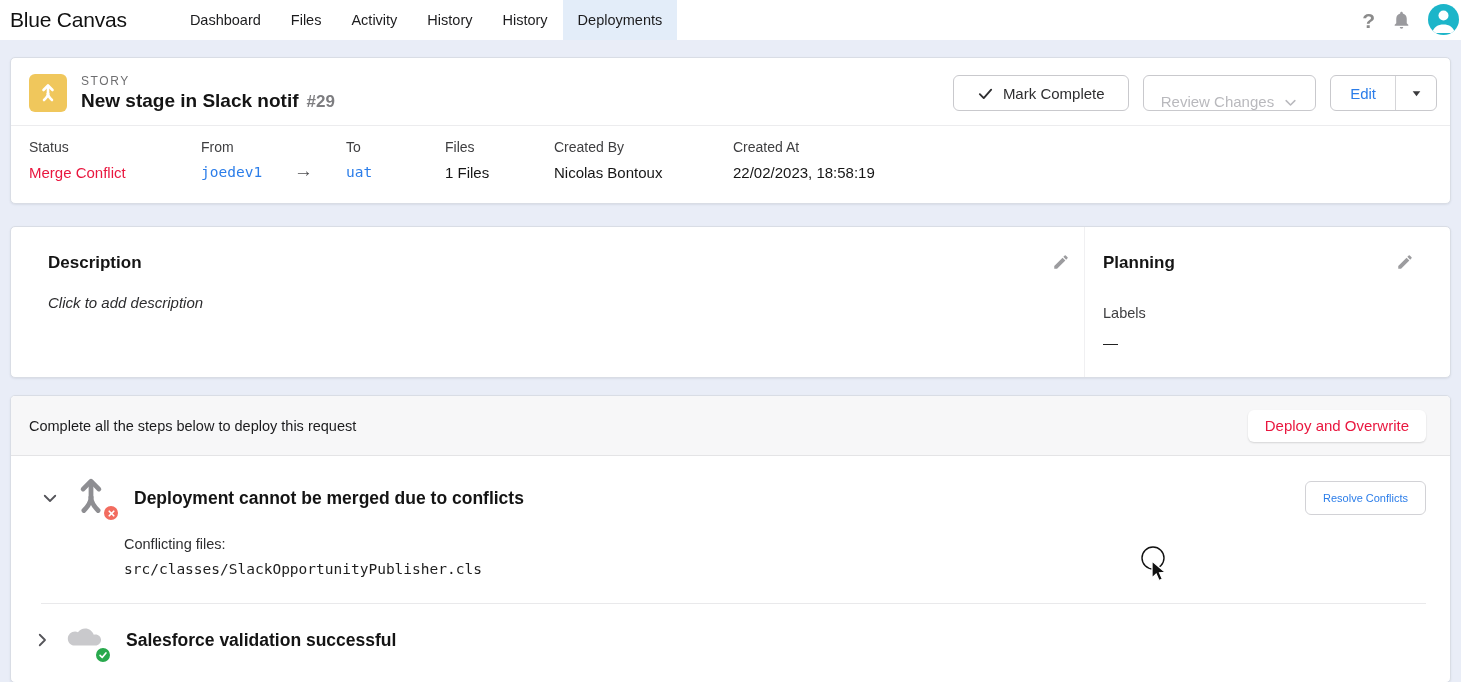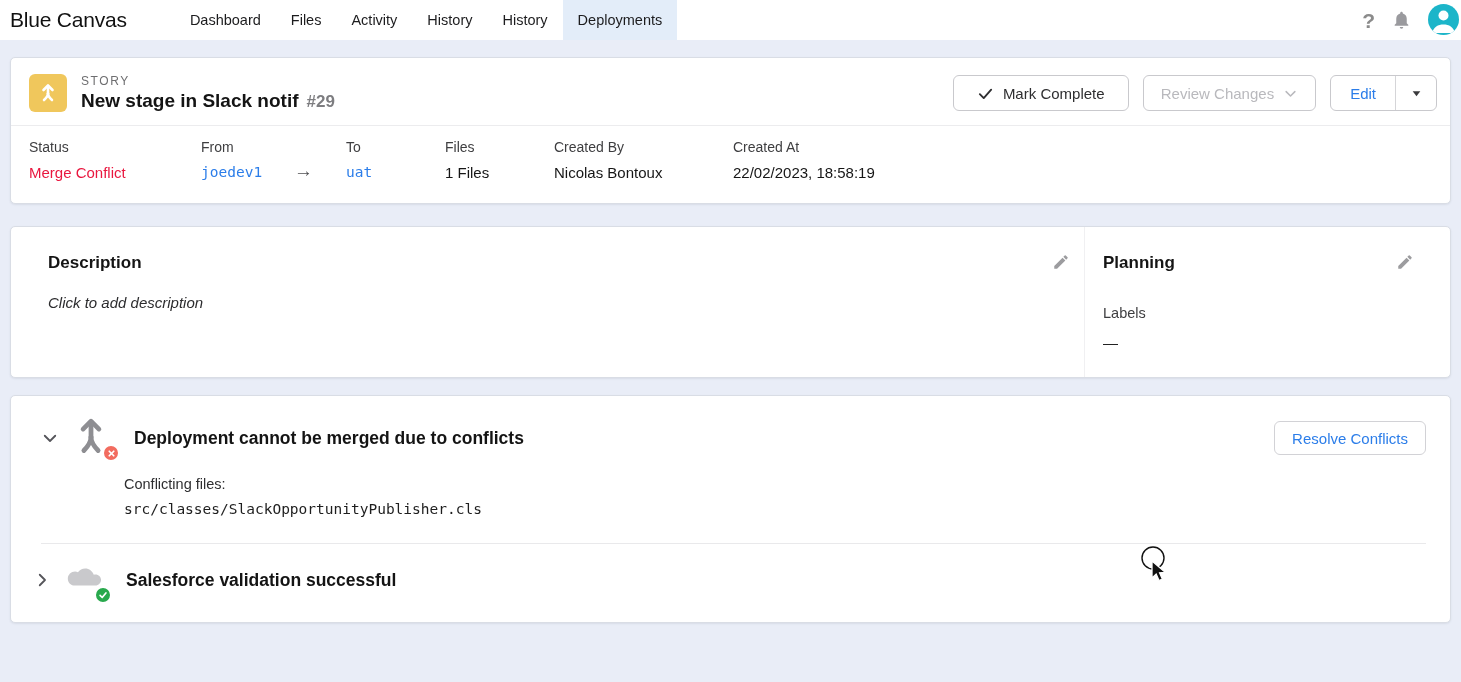--- a/index.html
+++ b/index.html
@@ -57,21 +57,21 @@
   .story-number { font-size:17px; font-weight:600; color:#7d7d80; }
 
   .head-actions { display:flex; align-items:center; gap:14px; }
   .btn {
     display:inline-flex; align-items:center; justify-content:center; gap:9px;
     border:1px solid #c9c9cd; border-radius:6px; background:#fff;
     font-size:15px; padding:0 17px; height:36px; cursor:pointer;
     font-family:"Liberation Sans", sans-serif;
   }
   .btn-mark { color:#2e2e30; min-width:176px; }
-  .btn-review { color:#b9b9bd; min-width:171px; cursor:default; }
+  .btn-review { color:#b9b9bd; min-width:171px; cursor:default;align-items:flex-end; }
   .split-btn { display:flex; align-items:stretch; border:1px solid #c9c9cd; border-radius:6px; overflow:hidden; background:#fff; height:36px; }
   .split-main { padding:0 19px; display:flex; align-items:center; color:#2b7de9; font-size:15px; font-weight:500; cursor:pointer;text-align:right; }
   .split-caret { width:41px; display:flex; align-items:center; justify-content:center; border-left:1px solid #d5d5d8; cursor:pointer; }
 
   .details-row { display:flex; padding:13px 18px 21px 18px; }
   .d-col { }
   .d-label { font-size:14px; color:#3e3e40; }
   .d-value { font-size:15px; color:#161616; margin-top:9px; }
   .d-value.red { color:#e9173f; }
   .mono-link { font-family:"DejaVu Sans Mono", monospace; color:#2b7de9; font-size:14.5px; cursor:pointer; }
@@ -110,21 +110,21 @@
   .badge {
     position:absolute; width:18px; height:18px; border-radius:50%;
     display:flex; align-items:center; justify-content:center;
     right:-8px; bottom:-2px; border:2px solid #fff;
   }
   .badge.error { background:#f26c5f; }
   .badge.success { background:#29a94d; }
   .step-title { font-size:17.5px; font-weight:700; color:#141414; flex:1; }
   .btn-resolve {
     border:1px solid #d2d2d6; border-radius:6px; background:#fff; height:34px; padding:0 17px;
-    color:#2b7de9; font-size:15px; cursor:pointer; font-family:"Liberation Sans", sans-serif;
+    color:#2b7de9; font-size:11px; cursor:pointer; font-family:"Liberation Sans", sans-serif;
   }
   .step-body { margin-left:83px; padding:16px 0 26px 0; }
   .conf-label { font-size:14.5px; color:#2e2e30; }
   .conf-file { font-family:"DejaVu Sans Mono", monospace; font-size:14.5px; color:#1e1e1e; margin-top:9px; }
   .step-divider { border-bottom:1px solid #e9e9eb; }
   .step-row.last { padding:18px 24px 24px 22px; }
 
   
   .cursor-overlay { position:absolute; left:1138px; top:543px; width:40px; height:44px; pointer-events:none; }
 </style>
@@ -249,20 +249,24 @@
         <svg class="pencil" viewBox="0 0 24 24">
           <path fill="#9c9c9f" d="M3 17.25V21h3.75L17.81 9.94l-3.75-3.75L3 17.25zM20.71 7.04a1 1 0 0 0 0-1.41l-2.34-2.34a1 1 0 0 0-1.41 0l-1.83 1.83 3.75 3.75 1.83-1.83z"></path>
         </svg>
       </div>
       <div class="plan-label">Labels</div>
       <div class="plan-dash">—</div>
     </div>
   </div>
 
   <div class="card steps-card">
+    <div class="steps-bar">
+      <div class="steps-instruction">Complete all the steps below to deploy this request</div>
+      <button class="btn-deploy">Deploy and Overwrite</button>
+    </div>
 
     <div class="step-row">
       <div class="step-head">
         <svg class="chev" viewBox="0 0 24 24" fill="none" stroke="#55555a" stroke-width="2.4" stroke-linecap="round" stroke-linejoin="round">
           <polyline points="5,9 12,16 19,9"></polyline>
         </svg>
         <div class="step-icon-wrap">
           <svg width="38" height="42" viewBox="0 0 24 26" fill="none" stroke="#8e8e92" stroke-width="3" stroke-linecap="round" stroke-linejoin="round">
             <polyline points="7,8 12,3 17,8"></polyline>
             <line x1="12" y1="3.6" x2="12" y2="13"></line>

